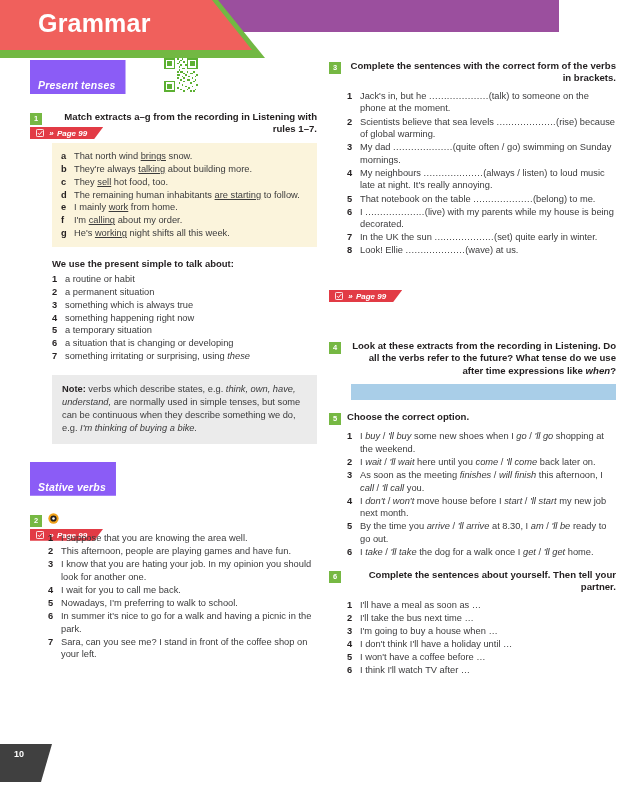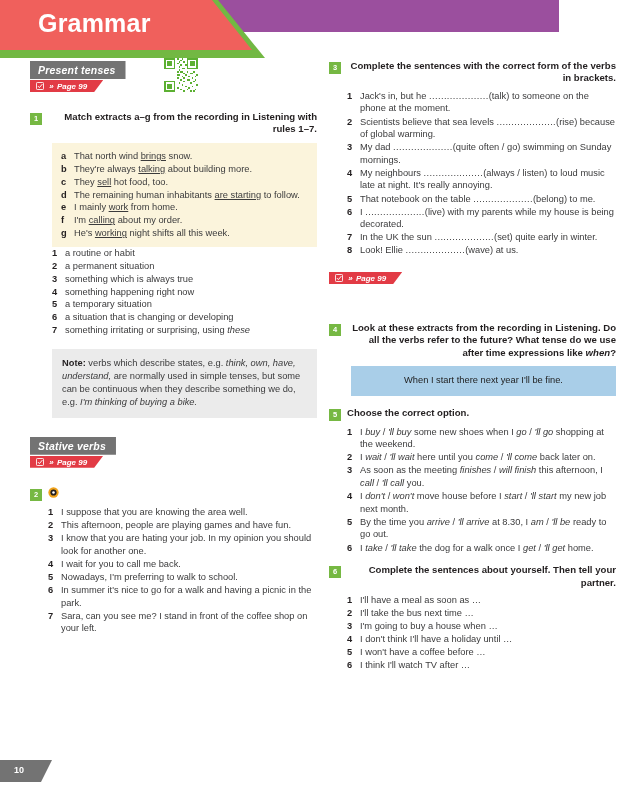--- a/index.html
+++ b/index.html
@@ -34,32 +34,32 @@
   }
 
   
   .col { position:absolute; top:60px; width:287px; }
   .col-left  { left:30px; }
   .col-right { left:329px; }
 
   
   .sec { position:relative; margin-bottom:14px; height:37px; }
   .sec-title {
-    display:inline-block; background:#737373; color:#fff;
+    display:inline-block; background:#8b5cf6; color:#fff;
     font-size:10.5px; font-weight:bold; font-style:italic;
-    padding:3px 10px 3px 8px; letter-spacing:0.2px;
+    padding:19px 10px 3px 8px; letter-spacing:0.2px;
     clip-path: polygon(0 0, 100% 0, 100% 100%, 0 100%);
   }
   .sec-ref {
     position:relative; display:inline-block; background:#e23b45; color:#fff;
     font-size:8px; font-weight:bold; font-style:italic;
     padding:2px 16px 2px 6px; margin-top:1px;
     clip-path: polygon(0 0, 100% 0, calc(100% - 9px) 100%, 0 100%);
   }
-  .sec-row2 { display:block; line-height:0; }
+  .sec-row2 { display:block; line-height:0;margin-top:32px; }
   .ico-check { display:inline-block; vertical-align:-1px; margin-right:2px;}
   .chev { font-size:8px; letter-spacing:-2px; margin:0 3px 0 1px; }
 
   .qr {
     position:absolute; top:-2px; left:134px; width:34px; height:34px;
   }
 
   
   .ex { margin-bottom:9px; }
   .ex-head { display:flex; align-items:flex-start; gap:6px; }
@@ -117,22 +117,22 @@
   .note-box b { color:#231f20;text-align:right; }
 
   
   .quote-box {
     margin:7px 0 0 22px; background:#a9cee8; padding:8px 8px;
     font-size:9.3px; line-height:13.4px; color:#1e1e1e; text-align:center;
   }
 
   
   .pagenum {
-    position:absolute; left:0; bottom:18px; width:52px; height:22px;
-    background:#737373;
+    position:absolute; left:0; bottom:18px; width:52px; height:38px;
+    background:#404040;
     clip-path: polygon(0 0, 100% 0, calc(100% - 11px) 100%, 0 100%);
   }
   .pagenum span {
     position:absolute; left:14px; top:5px; color:#fff; font-size:9px; font-weight:bold;
   }
 </style>
 </head>
 <body>
 
 <div class="page">
@@ -245,20 +245,21 @@
             <li><span class="mk">a</span>That north wind <u>brings</u> snow.</li>
             <li><span class="mk">b</span>They're always <u>talking</u> about building more.</li>
             <li><span class="mk">c</span>They <u>sell</u> hot food, too.</li>
             <li><span class="mk">d</span>The remaining human inhabitants <u>are starting</u> to follow.</li>
             <li><span class="mk">e</span>I mainly <u>work</u> from home.</li>
             <li><span class="mk">f</span>I'm <u>calling</u> about my order.</li>
             <li><span class="mk">g</span>He's <u>working</u> night shifts all this week.</li>
           </ol>
       </div>
 
+      <div class="rules-head">We use the present simple to talk about:</div>
       <ol class="rules" id="ex1-rules-simple">
           <li><span class="mk">1</span>a routine or habit</li>
           <li><span class="mk">2</span>a permanent situation</li>
           <li><span class="mk">3</span>something which is always true</li>
         </ol>
 
       <ol class="rules" id="ex1-rules-cont">
           <li><span class="mk">4</span>something happening right now</li>
           <li><span class="mk">5</span>a temporary situation</li>
           <li><span class="mk">6</span>a situation that is changing or developing</li>
@@ -344,21 +345,20 @@
         </div>
       </div>
     </div>
 
     <div class="ex">
       <div class="ex-head">
         <div class="ex-num">4</div>
         <div class="ex-title" id="ex4-instruction">Look at these extracts from the recording in Listening. Do all the verbs refer to the future? What tense do we use after time expressions like <em>when</em>?</div>
       </div>
       <div class="quote-box">
-        <div>When I start there next year I'll be fine.</div>
       </div>
     </div>
 
     <div class="ex" style="margin-top:11px">
       <div class="ex-head">
         <div class="ex-num">5</div>
         <div class="ex-title">Choose the correct option.</div>
       </div>
       <ol class="items tight" id="ex5-items">
           <li><span class="mk">1</span>I <em>buy</em> / <em>'ll buy</em> some new shoes when I <em>go</em> / <em>'ll go</em> shopping at the weekend.</li>

